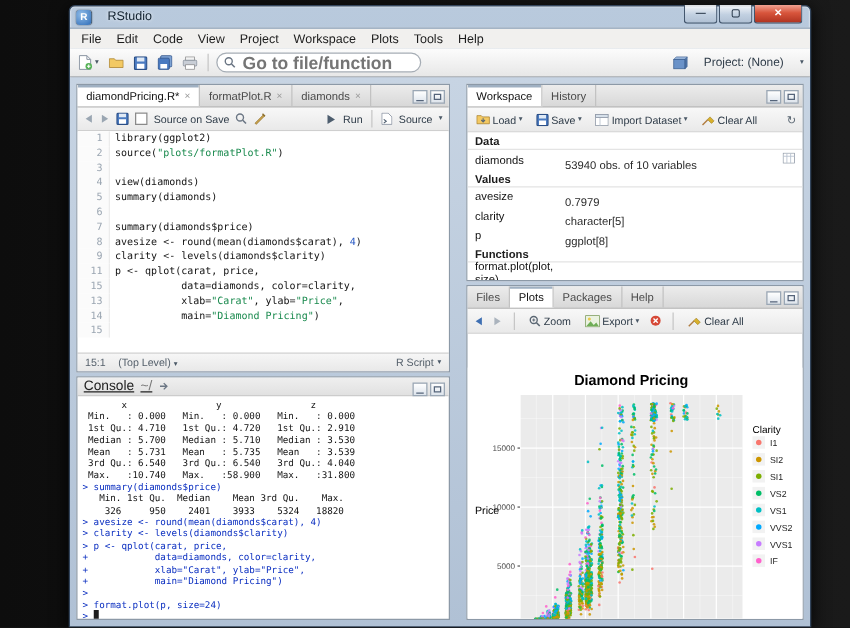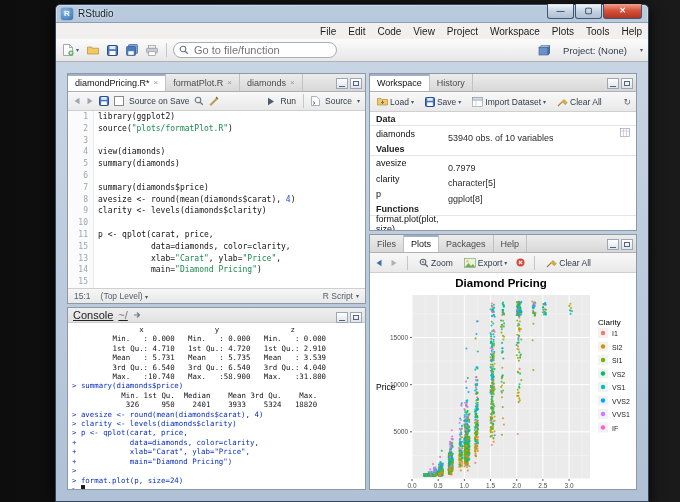--- a/index.html
+++ b/index.html
@@ -8,43 +8,43 @@
   #screen{position:absolute;inset:0;background:linear-gradient(90deg,#0d0d0d,#1a1a1a);}
 
   
   #window{position:absolute;left:55px;top:4px;width:592px;height:496px;display:flex;flex-direction:column;
     border:1px solid #33455c;border-radius:5px 5px 0 0;
     background:linear-gradient(#b9cadd,#9db2ca);
     box-shadow:inset 0 0 0 1px rgba(255,255,255,.35),0 3px 14px rgba(0,0,0,.85);}
   .titlebar{height:17px;display:flex;align-items:center;padding:0 5px;position:relative;}
   .win-icon{width:12px;height:12px;border-radius:3px;background:radial-gradient(circle at 35% 30%,#8fbce8,#2f6db8);
     color:#fff;font:bold 8px/12px "Liberation Sans",sans-serif;text-align:center;box-shadow:0 0 1px #123;}
-  .title-text{margin-left:5px;font-size:10px;color:#10202e;text-shadow:0 0 3px rgba(255,255,255,.9);}
+  .title-text{margin-left:13px;font-size:10px;color:#10202e;text-shadow:0 0 3px rgba(255,255,255,.9);}
   .win-controls{position:absolute;right:6px;top:-1px;display:flex;}
   .win-btn{width:25px;height:14px;border:1px solid #43566d;border-top:none;border-radius:0 0 3px 3px;
     background:linear-gradient(rgba(255,255,255,.85),rgba(205,216,230,.45) 55%,rgba(170,186,205,.55));
     color:#243446;font:bold 8px/13px "Liberation Sans",sans-serif;text-align:center;margin-left:1px;}
   .win-btn.close{width:37px;color:#fff;
     background:linear-gradient(#f0a292,#d8553c 45%,#b03421);}
 
-  .menubar{height:16px;background:#f1f0ee;border-top:1px solid #8ba0b8;display:flex;align-items:center;padding-left:12px;justify-content:flex-end;}
+  .menubar{height:16px;background:#f1f0ee;border-top:1px solid #8ba0b8;display:flex;align-items:center;padding-left:3px;}
   .menu-item{font-size:10px;color:#1c1c1c;padding:1px 6px;}
 
   .toolbar{height:22px;background:linear-gradient(#fcfcfc,#e7e7e7);border-bottom:1px solid #b2b2b2;
     display:flex;align-items:center;gap:4px;padding:0 5px;}
   .tbtn{display:flex;align-items:center;gap:2px;padding:1px 2px;border-radius:2px;}
   .tb-sep{width:1px;height:14px;background:#c6c6c6;margin:0 2px;}
   .caret{font-size:6px;color:#4a5866;line-height:6px;}
   .search-box{display:flex;align-items:center;gap:3px;width:152px;height:14px;background:#fff;
     border:1px solid #a6adb5;border-radius:8px;padding:0 5px;}
-  .search-box input{border:none;outline:none;width:120px;font-size:11px;color:#333;background:transparent;}
+  .search-box input{border:none;outline:none;width:120px;font-size:14px;color:#333;background:transparent;font-weight:bold;}
   .toolbar-right{margin-left:auto;display:flex;align-items:center;gap:13px;font-size:9.5px;color:#2e3b48;}
 
   
-  .main{flex:1;display:flex;gap:3px;padding:11px;background:linear-gradient(#c7d4e3,#b0c1d5);min-height:0;}
+  .main{flex:1;display:flex;gap:13px;padding:5px;background:linear-gradient(#c7d4e3,#b0c1d5);min-height:0;}
   .col{display:flex;flex-direction:column;gap:3px;min-height:0;}
   #col-left{width:299px;}
   #col-right{flex:1;}
   .pane{background:#fff;border:1px solid #8c99a7;display:flex;flex-direction:column;min-height:0;overflow:hidden;}
   #source-pane{height:229px;}
   #console-pane{flex:1;}
   #workspace-pane{height:156px;}
   #plots-pane{flex:1;}
 
   .tabbar{height:17px;background:linear-gradient(#ececec,#d8d8d8);border-bottom:1px solid #b0b0b0;
@@ -73,35 +73,35 @@
     display:flex;align-items:center;gap:10px;padding:0 6px;font-size:8.5px;color:#55606b;flex:none;}
   .status-right{margin-left:auto;display:flex;align-items:center;gap:3px;}
 
   
   .console-header{height:14px;background:linear-gradient(#efefef,#e1e1e1);border-bottom:1px solid #cccccc;
     display:flex;align-items:center;gap:5px;padding:0 5px;font-size:11px;color:#222;position:relative;flex:none;text-decoration:underline;}
   .console-path{color:#777;}
   .console-body{flex:1;padding:2px 4px;font:7.4px/9.4px "DejaVu Sans Mono",monospace;overflow:hidden;}
   .console-line{white-space:pre;}
   .console-line.in{color:#0a2ec0;}
-  .console-line.out{color:#141414;margin-left:36px;}
+  .console-line.out{color:#141414;}
   .cursor{display:inline-block;width:4px;height:8px;background:#1c1c1c;vertical-align:-1px;}
 
   
   .ws-toolbar{height:19px;background:linear-gradient(#f8f8f8,#e9e9e9);border-bottom:1px solid #cfcfcf;
     display:flex;align-items:center;gap:7px;padding:0 5px;font-size:8.5px;color:#2e3b48;flex:none;}
   .ws-body{flex:1;background:#fff;overflow:hidden;font-size:9px;}
   .ws-header{font-weight:bold;color:#1c1c1c;padding:2px 6px 1px;border-bottom:1px solid #e4e4e4;}
   .ws-row{display:flex;align-items:center;padding:1px 6px;height:13.5px;}
   .ws-name{width:72px;flex:none;color:#111;}
   .ws-val{color:#2b2b2b;margin-top:9px;}
   .ws-rowicon{margin-left:auto;}
 
   
-  .plot-body{flex:1;background:#fff;position:relative;overflow:hidden;}
+  .plot-body{flex:1;background:#fff;position:relative;overflow:hidden;margin-top:27px;}
   .icon{display:inline-block;vertical-align:middle;}
 </style>
 </head>
 <body>
 
 <div id="screen">
 <div id="window">
 
   <div class="titlebar">
     <span class="win-icon">R</span>
@@ -269,24 +269,20 @@
               </div>
               <div class="code-line">
                 <span class="gutter">8</span>
                 <span class="code"><span class="c-t">avesize &lt;- round(mean(diamonds$carat), </span><span class="c-n">4</span><span class="c-t">)</span></span>
               </div>
               <div class="code-line">
                 <span class="gutter">9</span>
                 <span class="code"><span class="c-t">clarity &lt;- levels(diamonds$clarity)</span></span>
               </div>
               <div class="code-line">
-                <span class="gutter">10</span>
-                <span class="code"></span>
-              </div>
-              <div class="code-line">
                 <span class="gutter">11</span>
                 <span class="code"><span class="c-t">p &lt;- qplot(carat, price,</span></span>
               </div>
               <div class="code-line">
                 <span class="gutter">15</span>
                 <span class="code"><span class="c-t">           data=diamonds, color=clarity,</span></span>
               </div>
               <div class="code-line">
                 <span class="gutter">13</span>
                 <span class="code"><span class="c-t">           xlab=</span><span class="c-s">"Carat"</span><span class="c-t">, ylab=</span><span class="c-s">"Price"</span><span class="c-t">,</span></span>
@@ -322,20 +318,21 @@
               </svg>
           <span class="pane-btns">
             <span class="pane-btn min"></span>
             <span class="pane-btn max"></span>
           </span>
         </div>
         <div class="console-body" id="console-body">
               <div class="console-line out">       x                y                z</div>
               <div class="console-line out"> Min.   : 0.000   Min.   : 0.000   Min.   : 0.000</div>
               <div class="console-line out"> 1st Qu.: 4.710   1st Qu.: 4.720   1st Qu.: 2.910</div>
+              <div class="console-line out"> Median : 5.700   Median : 5.710   Median : 3.530</div>
               <div class="console-line out"> Mean   : 5.731   Mean   : 5.735   Mean   : 3.539</div>
               <div class="console-line out"> 3rd Qu.: 6.540   3rd Qu.: 6.540   3rd Qu.: 4.040</div>
               <div class="console-line out"> Max.   :10.740   Max.   :58.900   Max.   :31.800</div>
               <div class="console-line in">&gt; summary(diamonds$price)</div>
               <div class="console-line out">   Min. 1st Qu.  Median    Mean 3rd Qu.    Max.</div>
               <div class="console-line out">    326     950    2401    3933    5324   18820</div>
               <div class="console-line in">&gt; avesize &lt;- round(mean(diamonds$carat), 4)</div>
               <div class="console-line in">&gt; clarity &lt;- levels(diamonds$clarity)</div>
               <div class="console-line in">&gt; p &lt;- qplot(carat, price,</div>
               <div class="console-line in">+            data=diamonds, color=clarity,</div>

